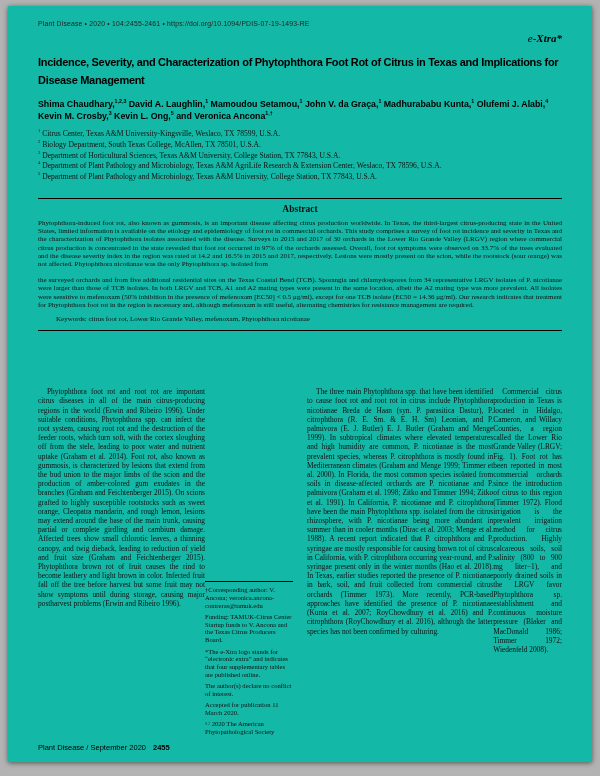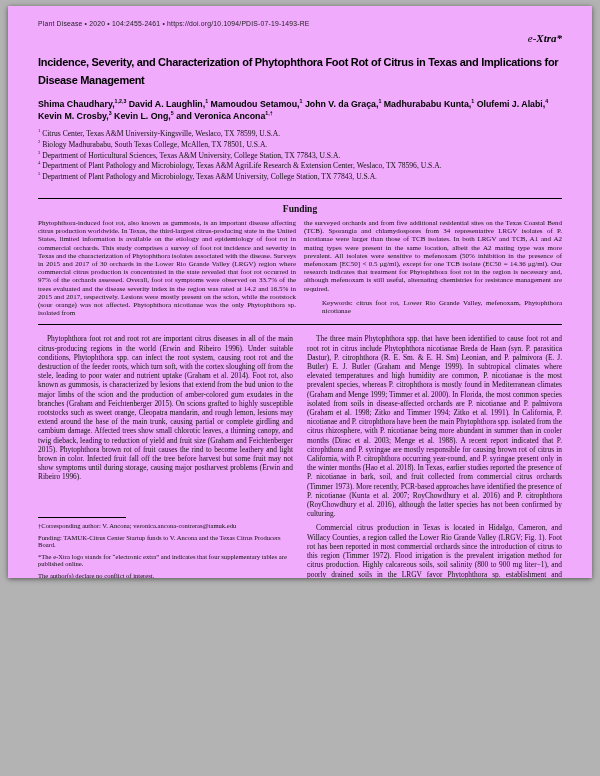--- a/index.html
+++ b/index.html
@@ -5,23 +5,23 @@
   * { box-sizing: border-box; }
   html, body { margin: 0; padding: 0; }
   body {
     width: 600px;
     background: #b3b3b3;
     font-family: "Liberation Serif", serif;
     -webkit-font-smoothing: antialiased;
   }
   .page {
     width: 584px;
-    height: 572px;
+    height: 756px;
     margin: 6px auto 14px auto;
-    background: #f0abfc;
+    background: #14b8a6;
     box-shadow: 0 1px 5px rgba(0,0,0,0.55);
     padding: 14px 30px 10px 30px;
     display: flex;
     flex-direction: column;
     color: #111;
     overflow: hidden;
   }
 
   
   .header-cite {
@@ -77,39 +77,39 @@
     border-bottom: 1px solid #000;
     padding: 5px 0 7px 0;
   }
   .abstract-heading {
     text-align: center;
     font-size: 9.5px;
     font-weight: bold;
     margin: 0 0 5px 0;
     font-family: "Liberation Serif", serif;
   }
-  .two-col { display: flex; gap: 8px; }
+  .two-col { display: flex; gap: 8px; flex-direction: column; }
   .col { flex: 1 1 0; min-width: 0; }
   .abstract-text {
     font-size: 7px;
     line-height: 8.2px;
     text-align: justify;
     margin: 0;
   }
   .keywords {
     font-size: 7px;
     line-height: 8.2px;
     text-align: justify;
     margin: 6px 0 0 0;
     padding-left: 18px;
   }
 
   
   .body-section { flex: 1 1 auto; display: flex; gap: 14px; margin-top: 9px; }
-  .body-col { display: flex; flex-direction: column; min-width: 0; flex: 1 1 0; }
+  .body-col { display: flex; flex-direction: row; min-width: 0; flex: 1 1 0; margin-top: 47px; }
   .body-para {
     font-size: 7.4px;
     line-height: 9.2px;
     text-align: justify;
     text-indent: 9px;
     margin: 0 0 5px 0;
   }
 
   
   .footnotes { margin-top: auto; padding-top: 6px; }
@@ -142,28 +142,28 @@
   <div class="extra-row">
     <span class="extra-logo"><span>e-</span><span class="xpart">Xtra*</span></span>
   </div>
 
   <h1 class="article-title">Incidence, Severity, and Characterization of Phytophthora Foot Rot of Citrus in Texas and Implications for Disease Management</h1>
 
   <p class="authors"><span>Shima Chaudhary,</span><sup>1,2,3</sup><span> David A. Laughlin,</span><sup>1</sup><span> Mamoudou Setamou,</span><sup>1</sup><span> John V. da Graça,</span><sup>1</sup><span> Madhurababu Kunta,</span><sup>1</sup><span> Olufemi J. Alabi,</span><sup>4</sup><span> Kevin M. Crosby,</span><sup>3</sup><span> Kevin L. Ong,</span><sup>5</sup><span> and Veronica Ancona</span><sup>1,†</sup></p>
 
   <div class="affils">
     <p class="affil"><sup>1</sup> <span>Citrus Center, Texas A&amp;M University-Kingsville, Weslaco, TX 78599, U.S.A.</span></p>
-    <p class="affil"><sup>2</sup> <span>Biology Madhurababu, South Texas College, McAllen, TX 78501, U.S.A.</span></p>
+    <p class="affil"><sup>2</sup> <span>Biology Department, South Texas College, McAllen, TX 78501, U.S.A.</span></p>
     <p class="affil"><sup>3</sup> <span>Department of Horticultural Sciences, Texas A&amp;M University, College Station, TX 77843, U.S.A.</span></p>
     <p class="affil"><sup>4</sup> <span>Department of Plant Pathology and Microbiology, Texas A&amp;M AgriLife Research &amp; Extension Center, Weslaco, TX 78596, U.S.A.</span></p>
     <p class="affil"><sup>5</sup> <span>Department of Plant Pathology and Microbiology, Texas A&amp;M University, College Station, TX 77843, U.S.A.</span></p>
   </div>
 
   <div class="abstract-block">
-    <h2 class="abstract-heading">Funding</h2>
+    <h2 class="abstract-heading">Abstract</h2>
     <div class="two-col">
       <div class="col">
         <p class="abstract-text">Phytophthora-induced foot rot, also known as gummosis, is an important disease affecting citrus production worldwide. In Texas, the third-largest citrus-producing state in the United States, limited information is available on the etiology and epidemiology of foot rot in commercial orchards. This study comprises a survey of foot rot incidence and severity in Texas and the characterization of Phytophthora isolates associated with the disease. Surveys in 2015 and 2017 of 30 orchards in the Lower Rio Grande Valley (LRGV) region where commercial citrus production is concentrated in the state revealed that foot rot occurred in 97% of the orchards assessed. Overall, foot rot symptoms were observed on 33.7% of the trees evaluated and the disease severity index in the region was rated at 14.2 and 16.5% in 2015 and 2017, respectively. Lesions were mostly present on the scion, while the rootstock (sour orange) was not affected. Phytophthora nicotianae was the only Phytophthora sp. isolated from</p>
       </div>
       <div class="col">
         <p class="abstract-text">the surveyed orchards and from five additional residential sites on the Texas Coastal Bend (TCB). Sporangia and chlamydospores from 34 representative LRGV isolates of P. nicotianae were larger than those of TCB isolates. In both LRGV and TCB, A1 and A2 mating types were present in the same location, albeit the A2 mating type was more prevalent. All isolates were sensitive to mefenoxam (50% inhibition in the presence of mefenoxam [EC50] &lt; 0.5 μg/ml), except for one TCB isolate (EC50 = 14.36 μg/ml). Our research indicates that treatment for Phytophthora foot rot in the region is necessary and, although mefenoxam is still useful, alternating chemistries for resistance management are required.</p>
         <p class="keywords">Keywords: citrus foot rot, Lower Rio Grande Valley, mefenoxam, Phytophthora nicotianae</p>
       </div>
     </div>
   </div>

